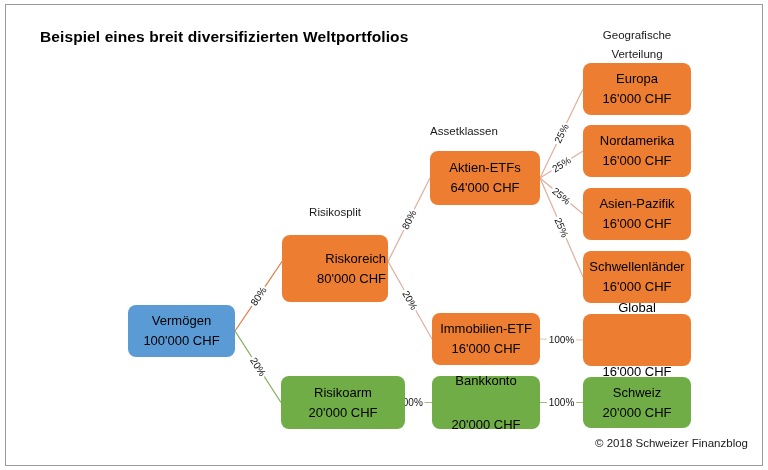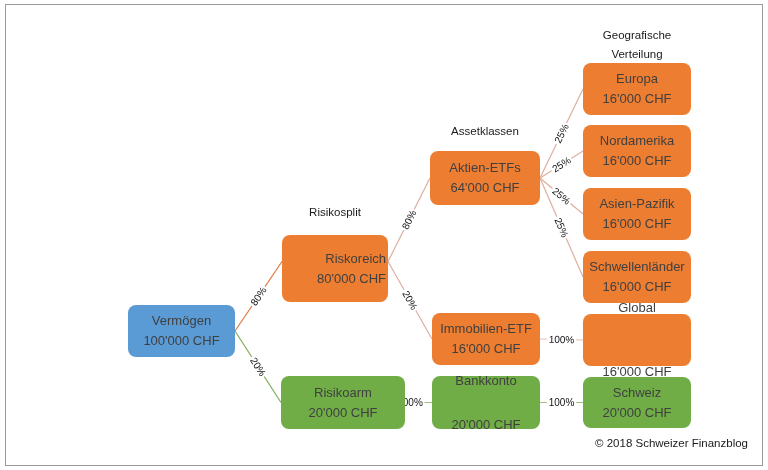--- a/index.html
+++ b/index.html
@@ -5,21 +5,21 @@
   html,body{margin:0;padding:0;background:#fff;}
   .frame{position:relative;width:768px;height:470px;background:#ffffff;
          font-family:"Liberation Sans",sans-serif;overflow:hidden;}
   .inner-border{position:absolute;left:5px;top:4px;width:756px;height:460px;
                 border:1px solid #9a9a9a;pointer-events:none;}
   .page-title{position:absolute;left:40px;top:28px;font-size:15.5px;font-weight:bold;
               color:#000;letter-spacing:.1px;}
   .copyright{position:absolute;right:20px;top:437px;font-size:11.5px;color:#1a1a1a;}
   .group-label{position:absolute;transform:translateX(-50%);font-size:11.5px;color:#1a1a1a;
                text-align:center;line-height:19px;white-space:nowrap;}
-  .node{position:absolute;border-radius:8px;color:#404040;display:flex;flex-direction:column;
+  .node{position:absolute;border-radius:8px;color:#000000;display:flex;flex-direction:column;
         align-items:center;justify-content:center;text-align:center;font-size:13px;
         line-height:20px;box-sizing:border-box;padding:2px;}
   .node .nv{font-size:13px;}
   svg.edges{position:absolute;left:0;top:0;pointer-events:none;}
   svg.edges text{font-family:"Liberation Sans",sans-serif;font-size:10px;fill:#111;}
 </style>
 </head>
 <body>
 
 <div class="frame">
@@ -74,25 +74,26 @@
         <rect x="-14.6" y="-6.5" width="29.2" height="13" fill="#ffffff"></rect>
         <text x="0" y="3.5" text-anchor="middle" fill="#111111">100%</text>
       </g>
       <line x1="540" y1="402.5" x2="583" y2="402.5" stroke="#9DBF7F" stroke-width="1.2"></line>
       <g transform="translate(561.5,402.5) rotate(0.0)">
         <rect x="-14.6" y="-6.5" width="29.2" height="13" fill="#ffffff"></rect>
         <text x="0" y="3.5" text-anchor="middle" fill="#111111">100%</text>
       </g>
     </svg>
   <div class="inner-border"></div>
+  <div class="page-title">Beispiel eines breit diversifizierten Weltportfolios</div>
   <div class="copyright">© 2018 Schweizer Finanzblog</div>
 <div class="group-label" style="left: 335px; top: 203px;">
       <div>Risikosplit</div>
     </div>
-    <div class="group-label" style="left: 485px; top: 122px;">
+    <div class="group-label" style="left: 464px; top: 122px;">
       <div>Assetklassen</div>
     </div>
     <div class="group-label" style="left: 637px; top: 26px;">
       <div>Geografische</div>
       <div>Verteilung</div>
     </div>
     <div class="node" style="left: 128px; top: 305px; width: 107px; height: 52px; background: rgb(91, 155, 213);">
       <div class="nl">Vermögen</div>
       <div class="nv">100'000 CHF</div>
     </div>

